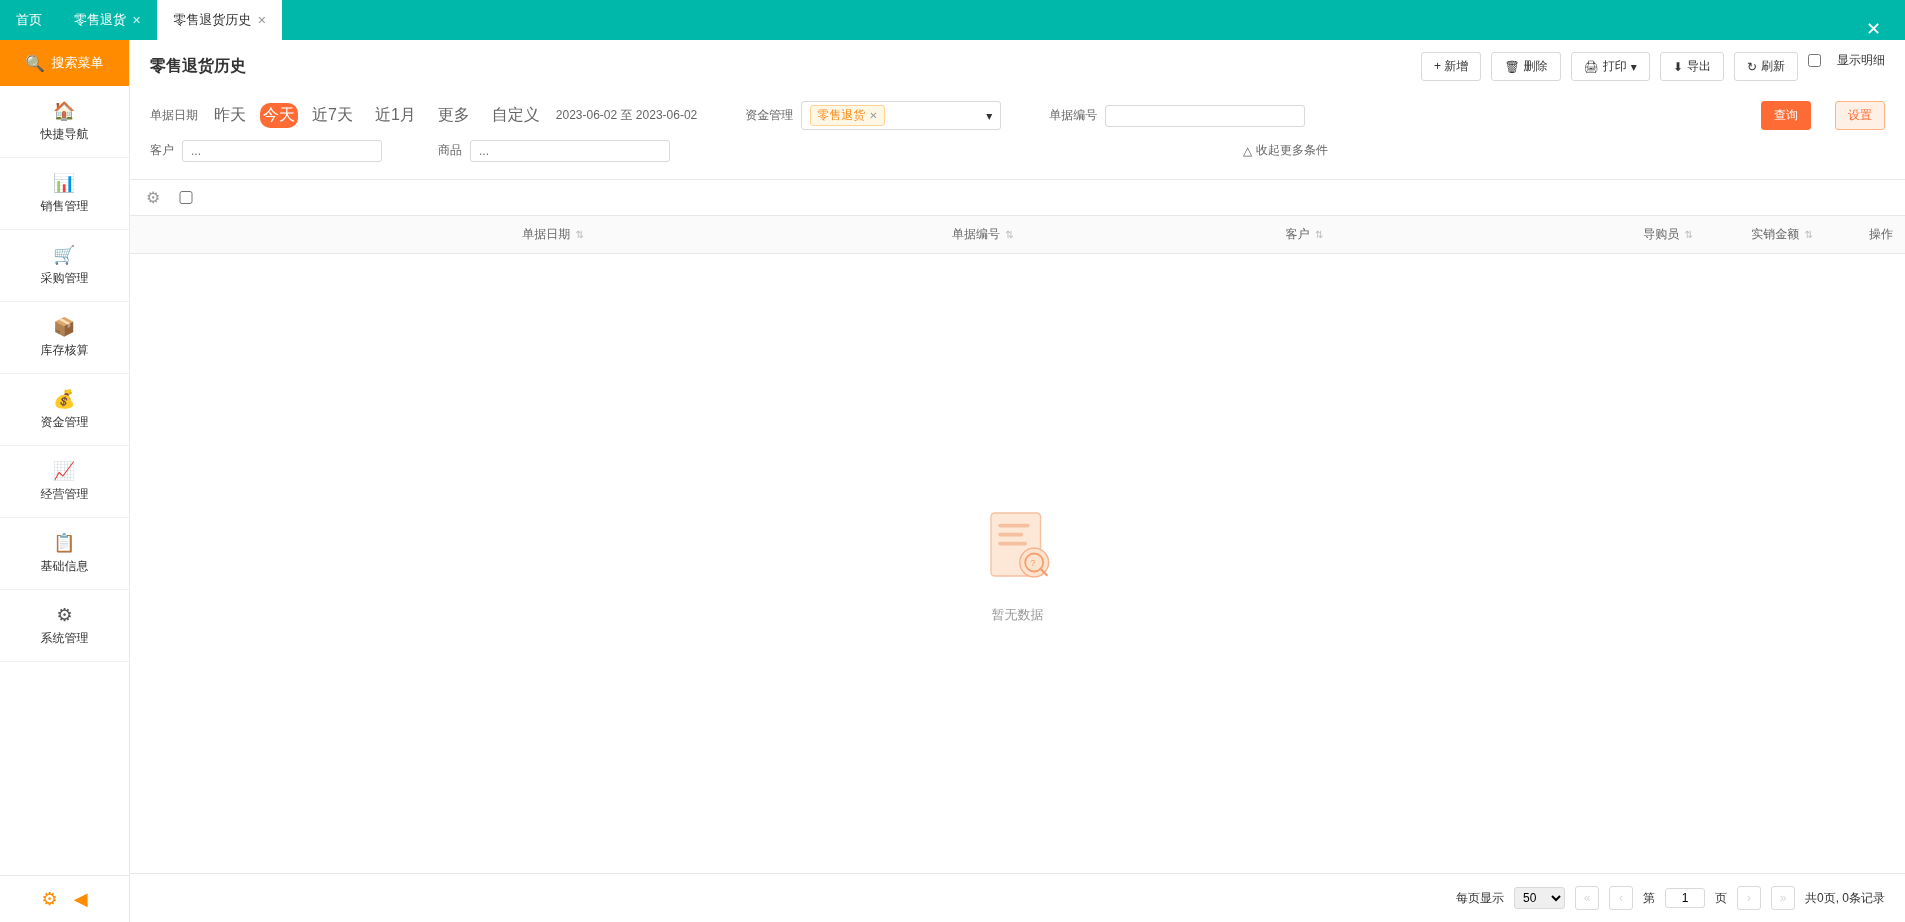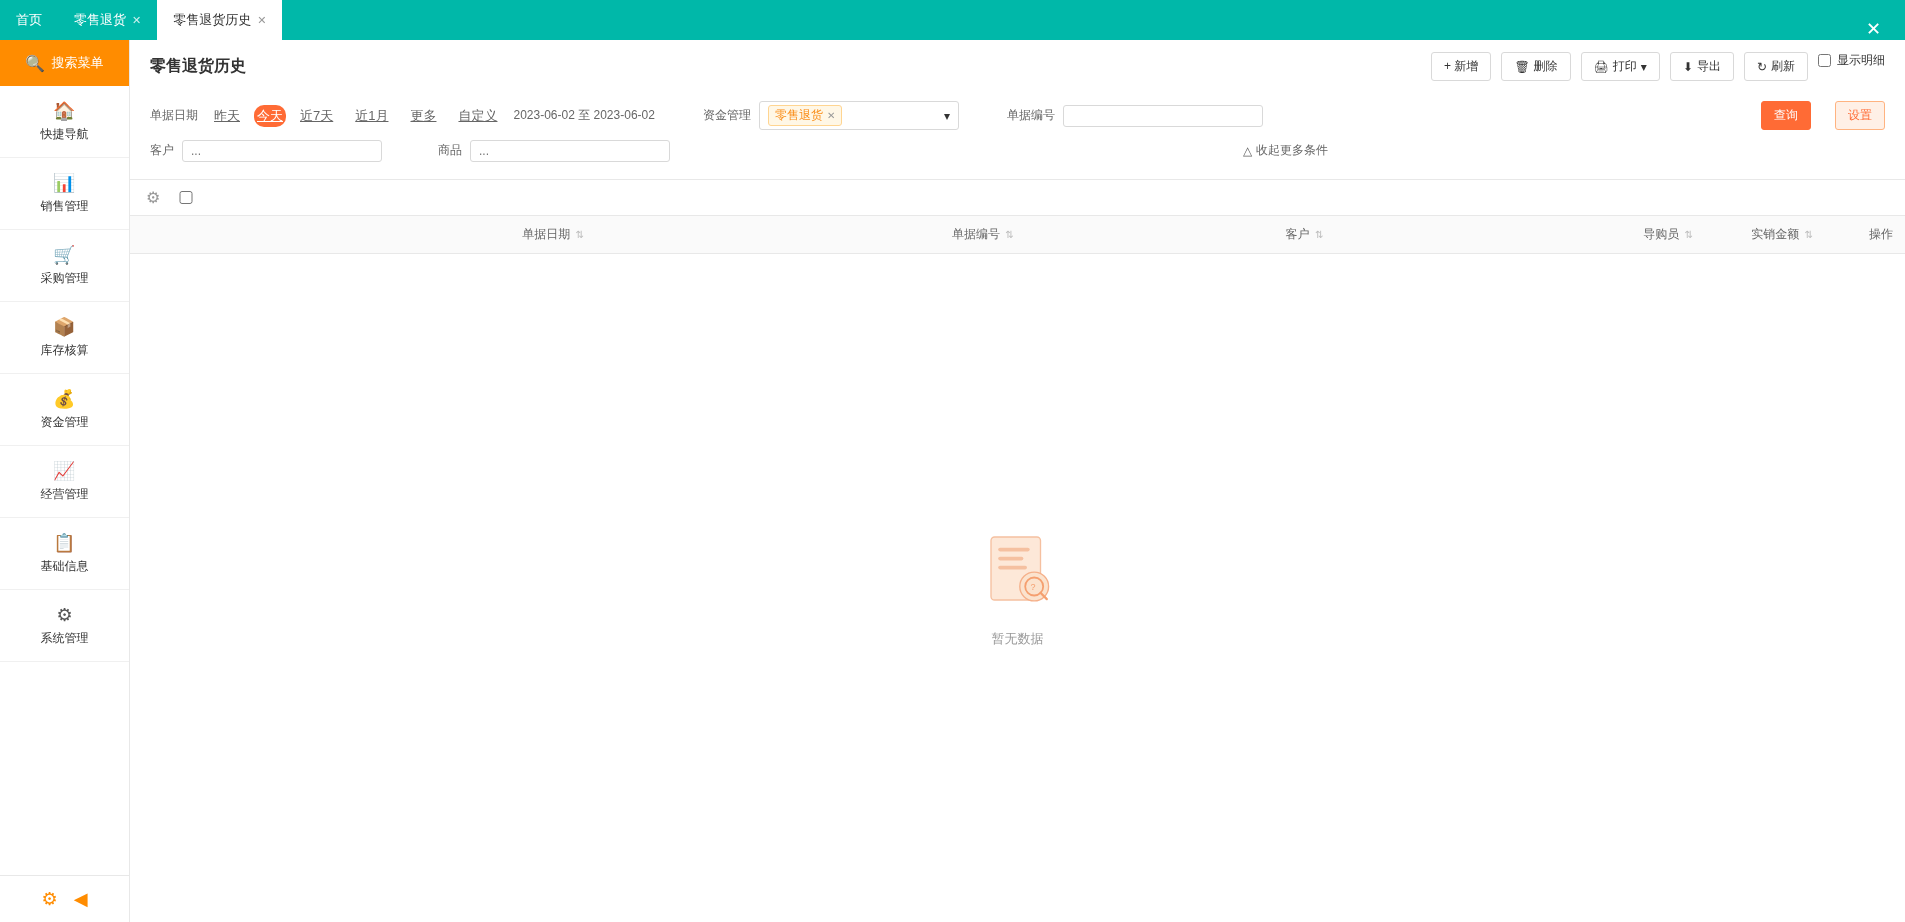--- a/index.html
+++ b/index.html
@@ -31,29 +31,29 @@
     .content-area { flex: 1; display: flex; flex-direction: column; overflow: hidden; background: #f5f5f5; }
 
     
     .page-header { background: #fff; padding: 12px 20px 0 20px; border-bottom: 1px solid #e8e8e8; flex-shrink: 0; }
     .page-title-bar { display: flex; align-items: center; justify-content: space-between; margin-bottom: 12px; }
     .page-title { font-size: 16px; font-weight: bold; color: #333; }
     .toolbar { display: flex; align-items: flex-start; gap: 10px; }
     .toolbar-btn { display: flex; align-items: center; gap: 4px; padding: 5px 12px; border: 1px solid #d9d9d9; background: #fff; border-radius: 3px; cursor: pointer; font-size: 12px; color: #333; }
     .toolbar-btn.primary { background: #ff6b35; color: #fff; border-color: #ff6b35; }
     .toolbar-btn.setting { background: #fff0e6; color: #ff6b35; border-color: #ffb380; }
-    .show-detail-label { display: flex; align-items: center; gap: 6px; font-size: 12px; color: #333; }
+    .show-detail-label { display: flex; align-items: center; gap: 16px; font-size: 12px; color: #333; }
 
     
     .filter-area { padding: 8px 0 8px 0; }
     .filter-row { display: flex; align-items: center; gap: 16px; margin-bottom: 8px; }
     .filter-item { display: flex; align-items: center; gap: 8px; }
     .filter-label { color: #666; font-size: 12px; white-space: nowrap; }
     .date-filter { display: flex; align-items: center; gap: 6px; }
-    .date-btn { padding: 2px 8px; font-size: 13px; color: #666; cursor: pointer; border-radius: 2px; text-decoration: underline; }
+    .date-btn { padding: 2px 8px; font-size: 16px; color: #666; cursor: pointer; border-radius: 2px; }
     .date-btn.active { background: #ff6b35; color: #fff; border-radius: 10px; padding: 2px 3px; }
     .date-range { font-size: 12px; color: #666; }
     .filter-input { border: 1px solid #d9d9d9; border-radius: 3px; padding: 3px 8px; font-size: 12px; color: #333; min-width: 120px; }
     .filter-select { display: flex; align-items: center; border: 1px solid #d9d9d9; border-radius: 3px; padding: 3px 8px; font-size: 12px; color: #333; min-width: 180px; background: #fff; cursor: pointer; justify-content: space-between; }
     .tag { display: inline-flex; align-items: center; gap: 4px; background: #fff7e6; border: 1px solid #ffd591; border-radius: 3px; padding: 1px 6px; font-size: 12px; color: #fa8c16; }
     .tag .remove { cursor: pointer; color: #999; font-size: 10px; }
     .collapse-btn { display: flex; align-items: center; gap: 4px; color: #666; font-size: 12px; cursor: pointer; padding: 4px 12px; }
 
     
     .table-container { flex: 1; background: #fff; margin: 0; overflow: hidden; display: flex; flex-direction: column; }
@@ -284,15 +284,32 @@
           <rect x="28" y="42" width="32" height="4" rx="2" fill="#f5c0a0"></rect>
           <circle cx="68" cy="65" r="16" fill="#fbe3ce" stroke="#f5b08a" stroke-width="1.5"></circle>
           <circle cx="68" cy="65" r="10" fill="none" stroke="#f5a070" stroke-width="2"></circle>
           <line x1="75" y1="72" x2="82" y2="79" stroke="#f5a070" stroke-width="2.5" stroke-linecap="round"></line>
           <text x="64" y="69" font-size="10" fill="#f5a070" font-family="Arial">?</text>
         </svg>
         <span class="empty-text">暂无数据</span>
       </div>
     </div>
 
+    <div class="pagination">
+      <span>每页显示</span>
+      <select>
+        <option>10</option>
+        <option>20</option>
+        <option selected="">50</option>
+        <option>100</option>
+      </select>
+      <span class="pagination-btn disabled">«</span>
+      <span class="pagination-btn disabled">‹</span>
+      <span>第</span>
+      <input class="page-input" value="1" style="">
+      <span>页</span>
+      <span class="pagination-btn disabled">›</span>
+      <span class="pagination-btn disabled">»</span>
+      <span>共0页, 0条记录</span>
+    </div>
 
   </div>
 </div>
 
 </body></html>

